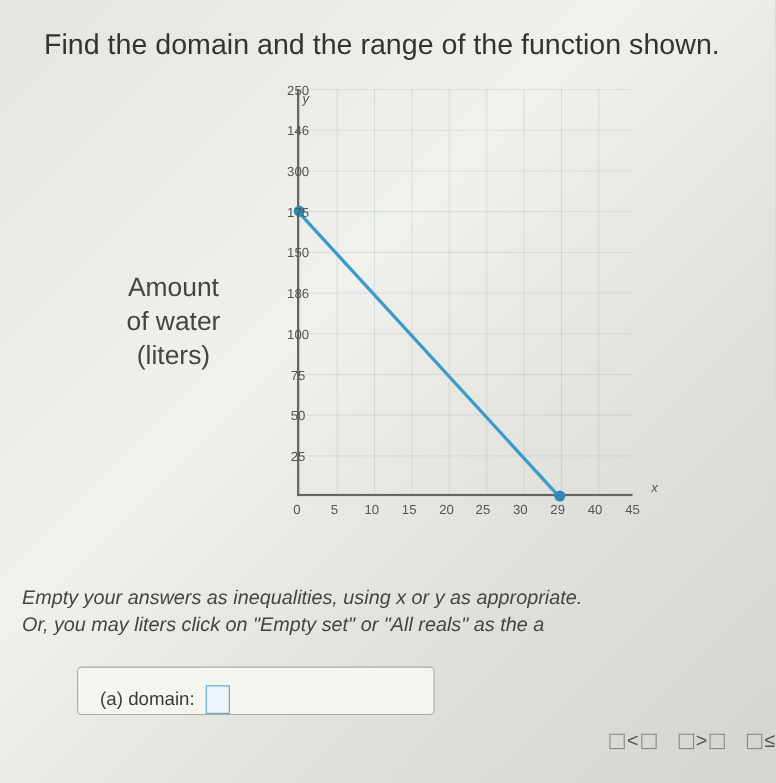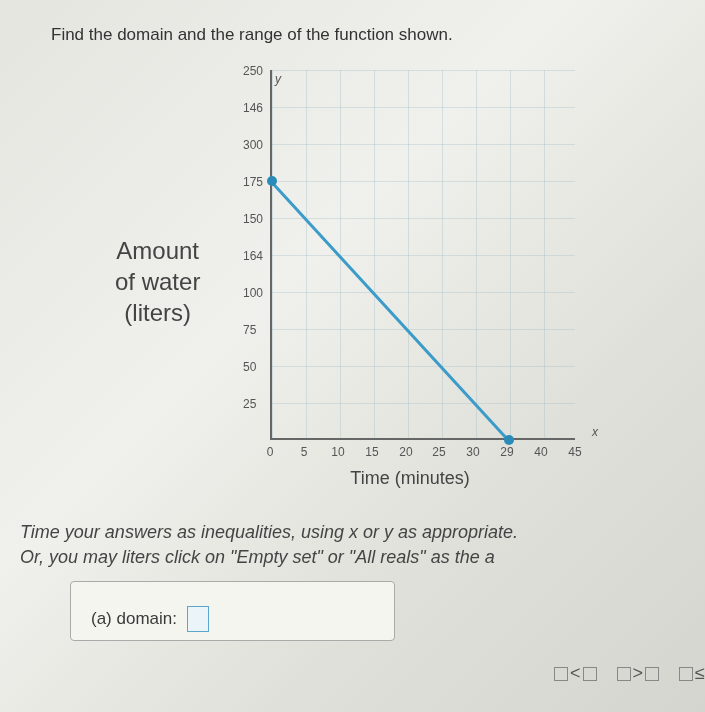--- a/index.html
+++ b/index.html
@@ -21,24 +21,24 @@
     }
     .cut-text {
       font-size: 18px;
       color: #444;
       margin-bottom: 10px;
       overflow: hidden;
       height: 10px;
       margin-top: -15px;
     }
     .question {
-      font-size: 17px;
+      font-size: 26px;
       color: #333;
       margin-bottom: 15px;
-      margin-left: 21px;
+      margin-left: 10px;
     }
     .chart-area {
       position: relative;
       width: 500px;
       height: 435px;
       margin: 0 auto;
       margin-left: 90px;
     }
     .y-label-group {
       position: absolute;
@@ -72,24 +72,24 @@
       height: 370px;
       background-image: 
         linear-gradient(to right, rgba(150,180,190,0.3) 1px, transparent 1px),
         linear-gradient(to bottom, rgba(150,180,190,0.3) 1px, transparent 1px);
       background-size: 34px 37px;
       border-left: 2px solid #666;
       border-bottom: 2px solid #666;
     }
     .y-tick {
       position: absolute;
-      right: 317px;
-      font-size: 12px;
-      color: #555;
-      text-align: left;
+      right: 304px;
+      font-size: 12px;
+      color: #555;
+      text-align: center;
       width: 30px;
     }
     .x-tick {
       position: absolute;
       top: 375px;
       font-size: 12px;
       color: #555;
       text-align: center;
       width: 20px;
     }
@@ -125,27 +125,27 @@
     }
     .instruction {
       font-size: 18px;
       color: #444;
       margin-top: 25px;
       margin-left: -10px;
       line-height: 1.4;
       font-style: italic;
     }
     .answer-box {
-      margin-top: 11px;
+      margin-top: 25px;
       margin-left: 40px;
       border: 1px solid #aaa;
       border-radius: 4px;
       padding: 25px 20px 10px 20px;
       width: 325px;
-      height: 60px;
+      height: 44px;
       background: #f5f5f0;
       display: flex;
       align-items: center;
       gap: 10px;
     }
     .button-strip {
       position: absolute;
       right: 0;
       bottom: 28px;
       display: flex;
@@ -196,43 +196,42 @@
         <div class="line-seg" style="left:0px; top:111px; width:347px; transform: rotate(47.5deg);"></div>
         <div class="point" style="left:0px; top:111px;"></div>
         <div class="point" style="left:237px; top:370px;"></div>
       </div>
 
       <div class="y-tick" style="top:-6px;">250</div>
       <div class="y-tick" style="top:31px;">146</div>
       <div class="y-tick" style="top:68px;">300</div>
       <div class="y-tick" style="top:105px;">175</div>
       <div class="y-tick" style="top:142px;">150</div>
-      <div class="y-tick" style="top:179px;">164</div>
+      <div class="y-tick" style="top:179px;">186</div>
       <div class="y-tick" style="top:216px;">100</div>
       <div class="y-tick" style="top:253px;">75</div>
       <div class="y-tick" style="top:290px;">50</div>
       <div class="y-tick" style="top:327px;">25</div>
 
       <div class="x-tick" style="left:10px;">0</div>
       <div class="x-tick" style="left:44px;">5</div>
       <div class="x-tick" style="left:78px;">10</div>
       <div class="x-tick" style="left:112px;">15</div>
       <div class="x-tick" style="left:146px;">20</div>
       <div class="x-tick" style="left:179px;">25</div>
       <div class="x-tick" style="left:213px;">30</div>
       <div class="x-tick" style="left:247px;">29</div>
       <div class="x-tick" style="left:281px;">40</div>
       <div class="x-tick" style="left:315px;">45</div>
     </div>
 
-    <div class="x-label" style="left:290px; bottom:6px;">Time (minutes)</div>
   </div>
 
   <div class="instruction">
-    <span>Time your answers as inequalities, using x or y as appropriate.</span><br>
+    <span>Empty your answers as inequalities, using x or y as appropriate.</span><br>
     <span>Or, you may liters click on "Empty set" or "All reals" as the a</span>
   </div>
 
   <div class="answer-box">
     <span style="font-size:17px;">(a)  domain:</span>
     <span class="input-slot"></span>
   </div>
 
   <div class="button-strip">
     <div class="sym-btn">

